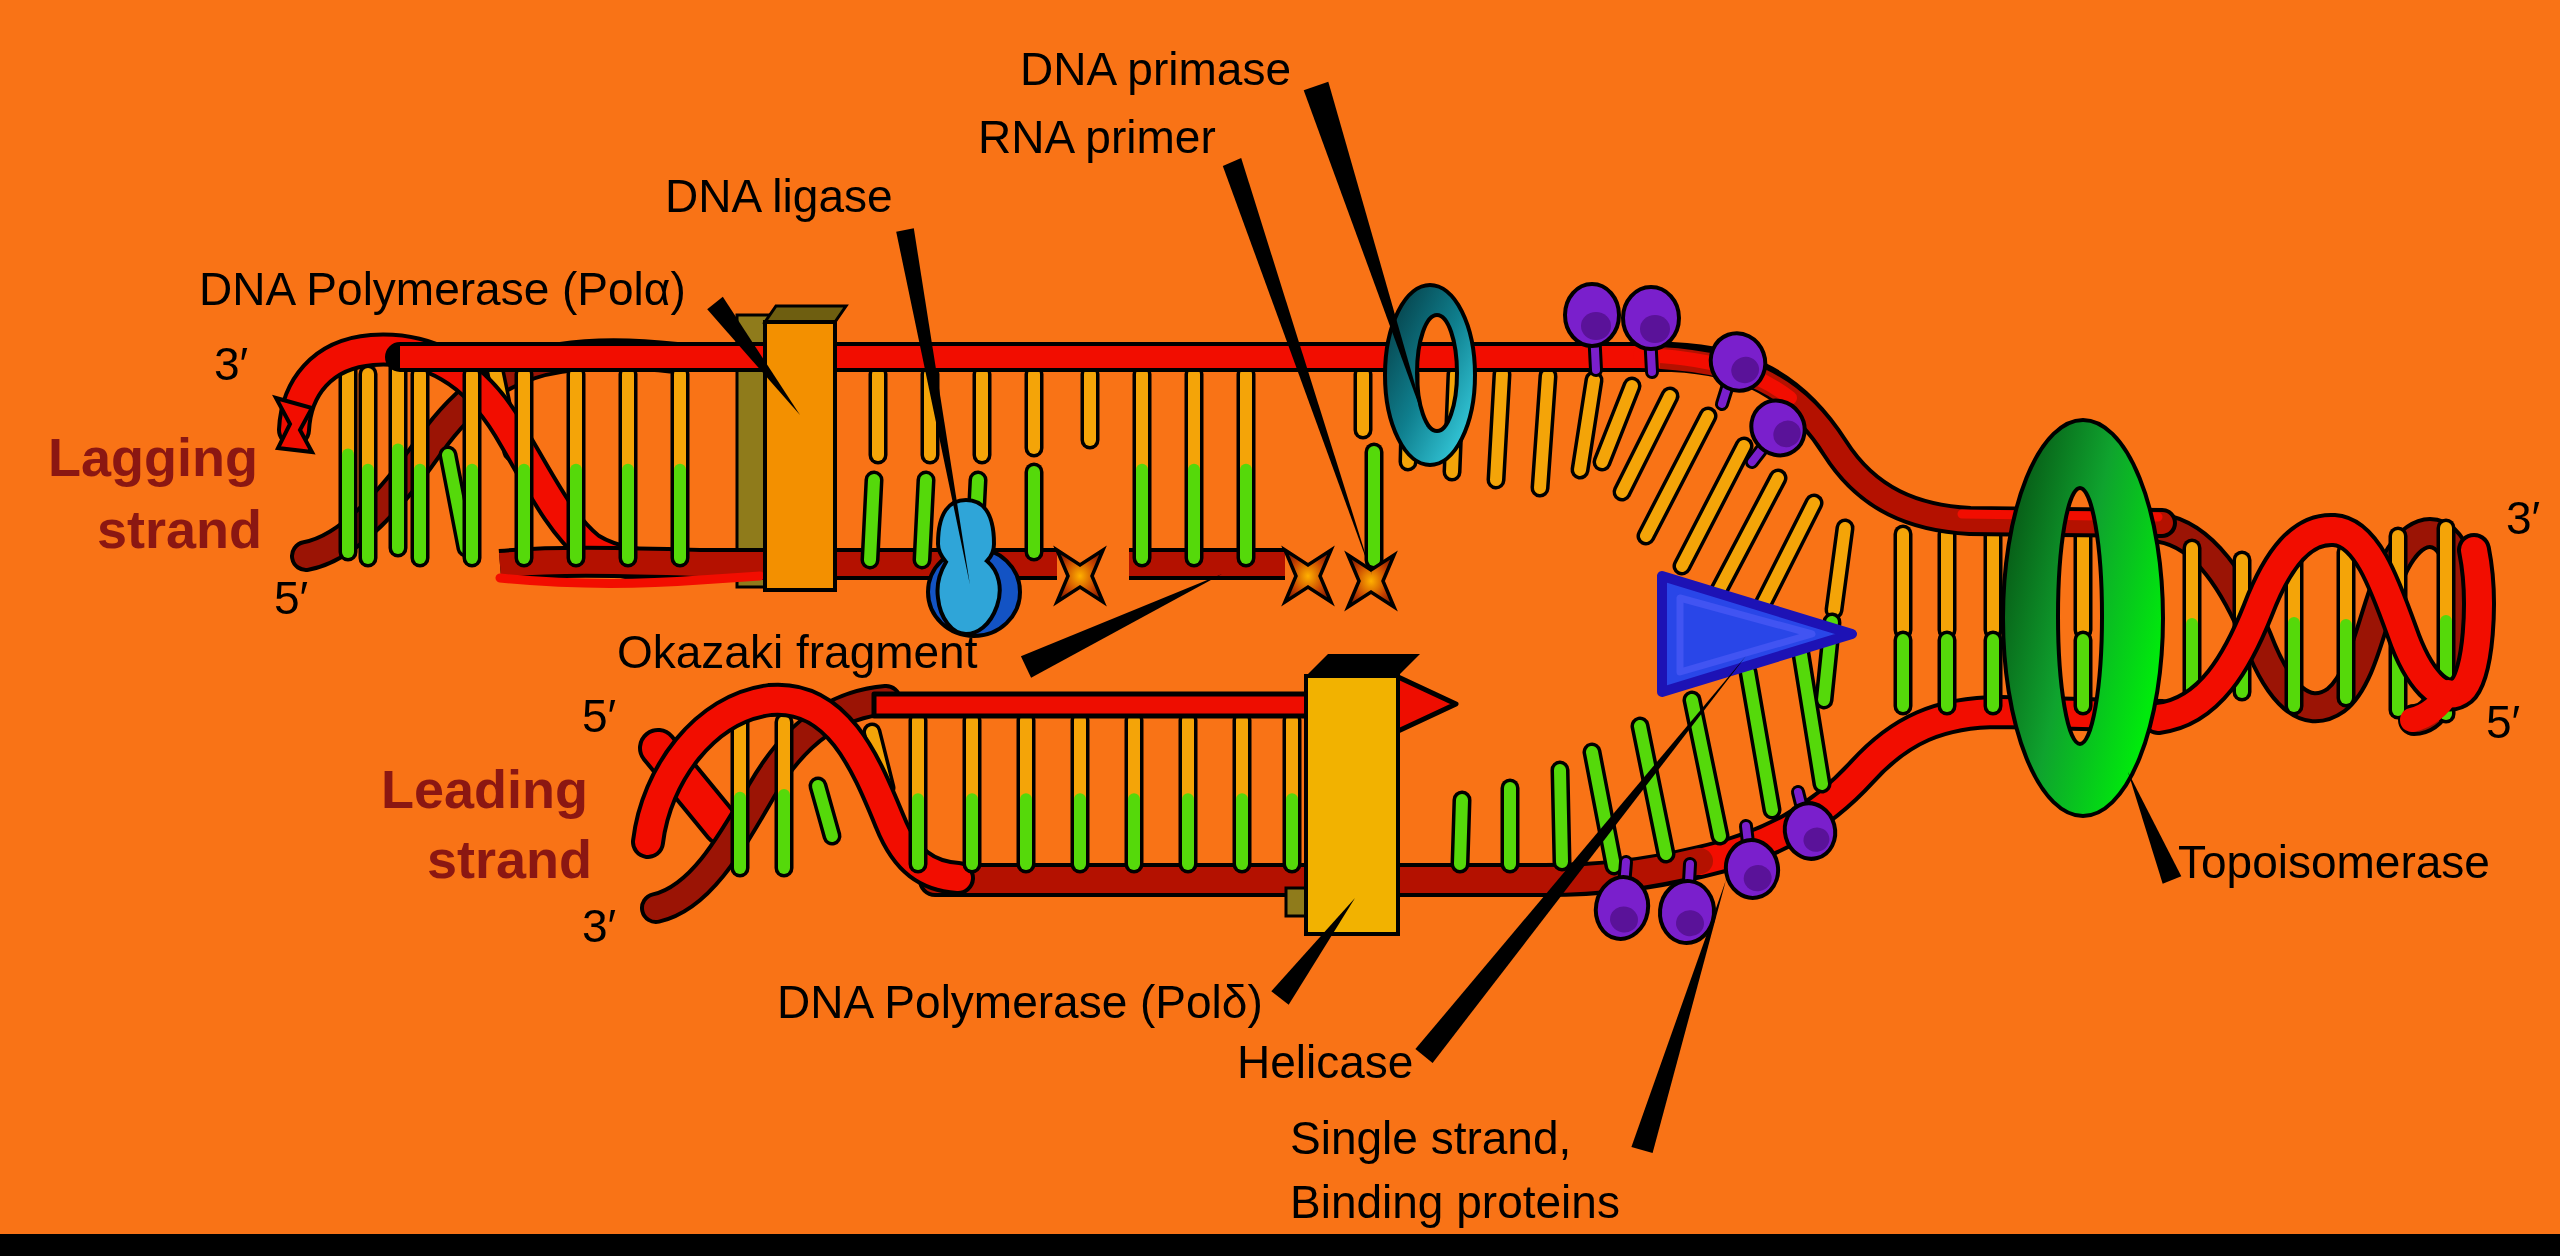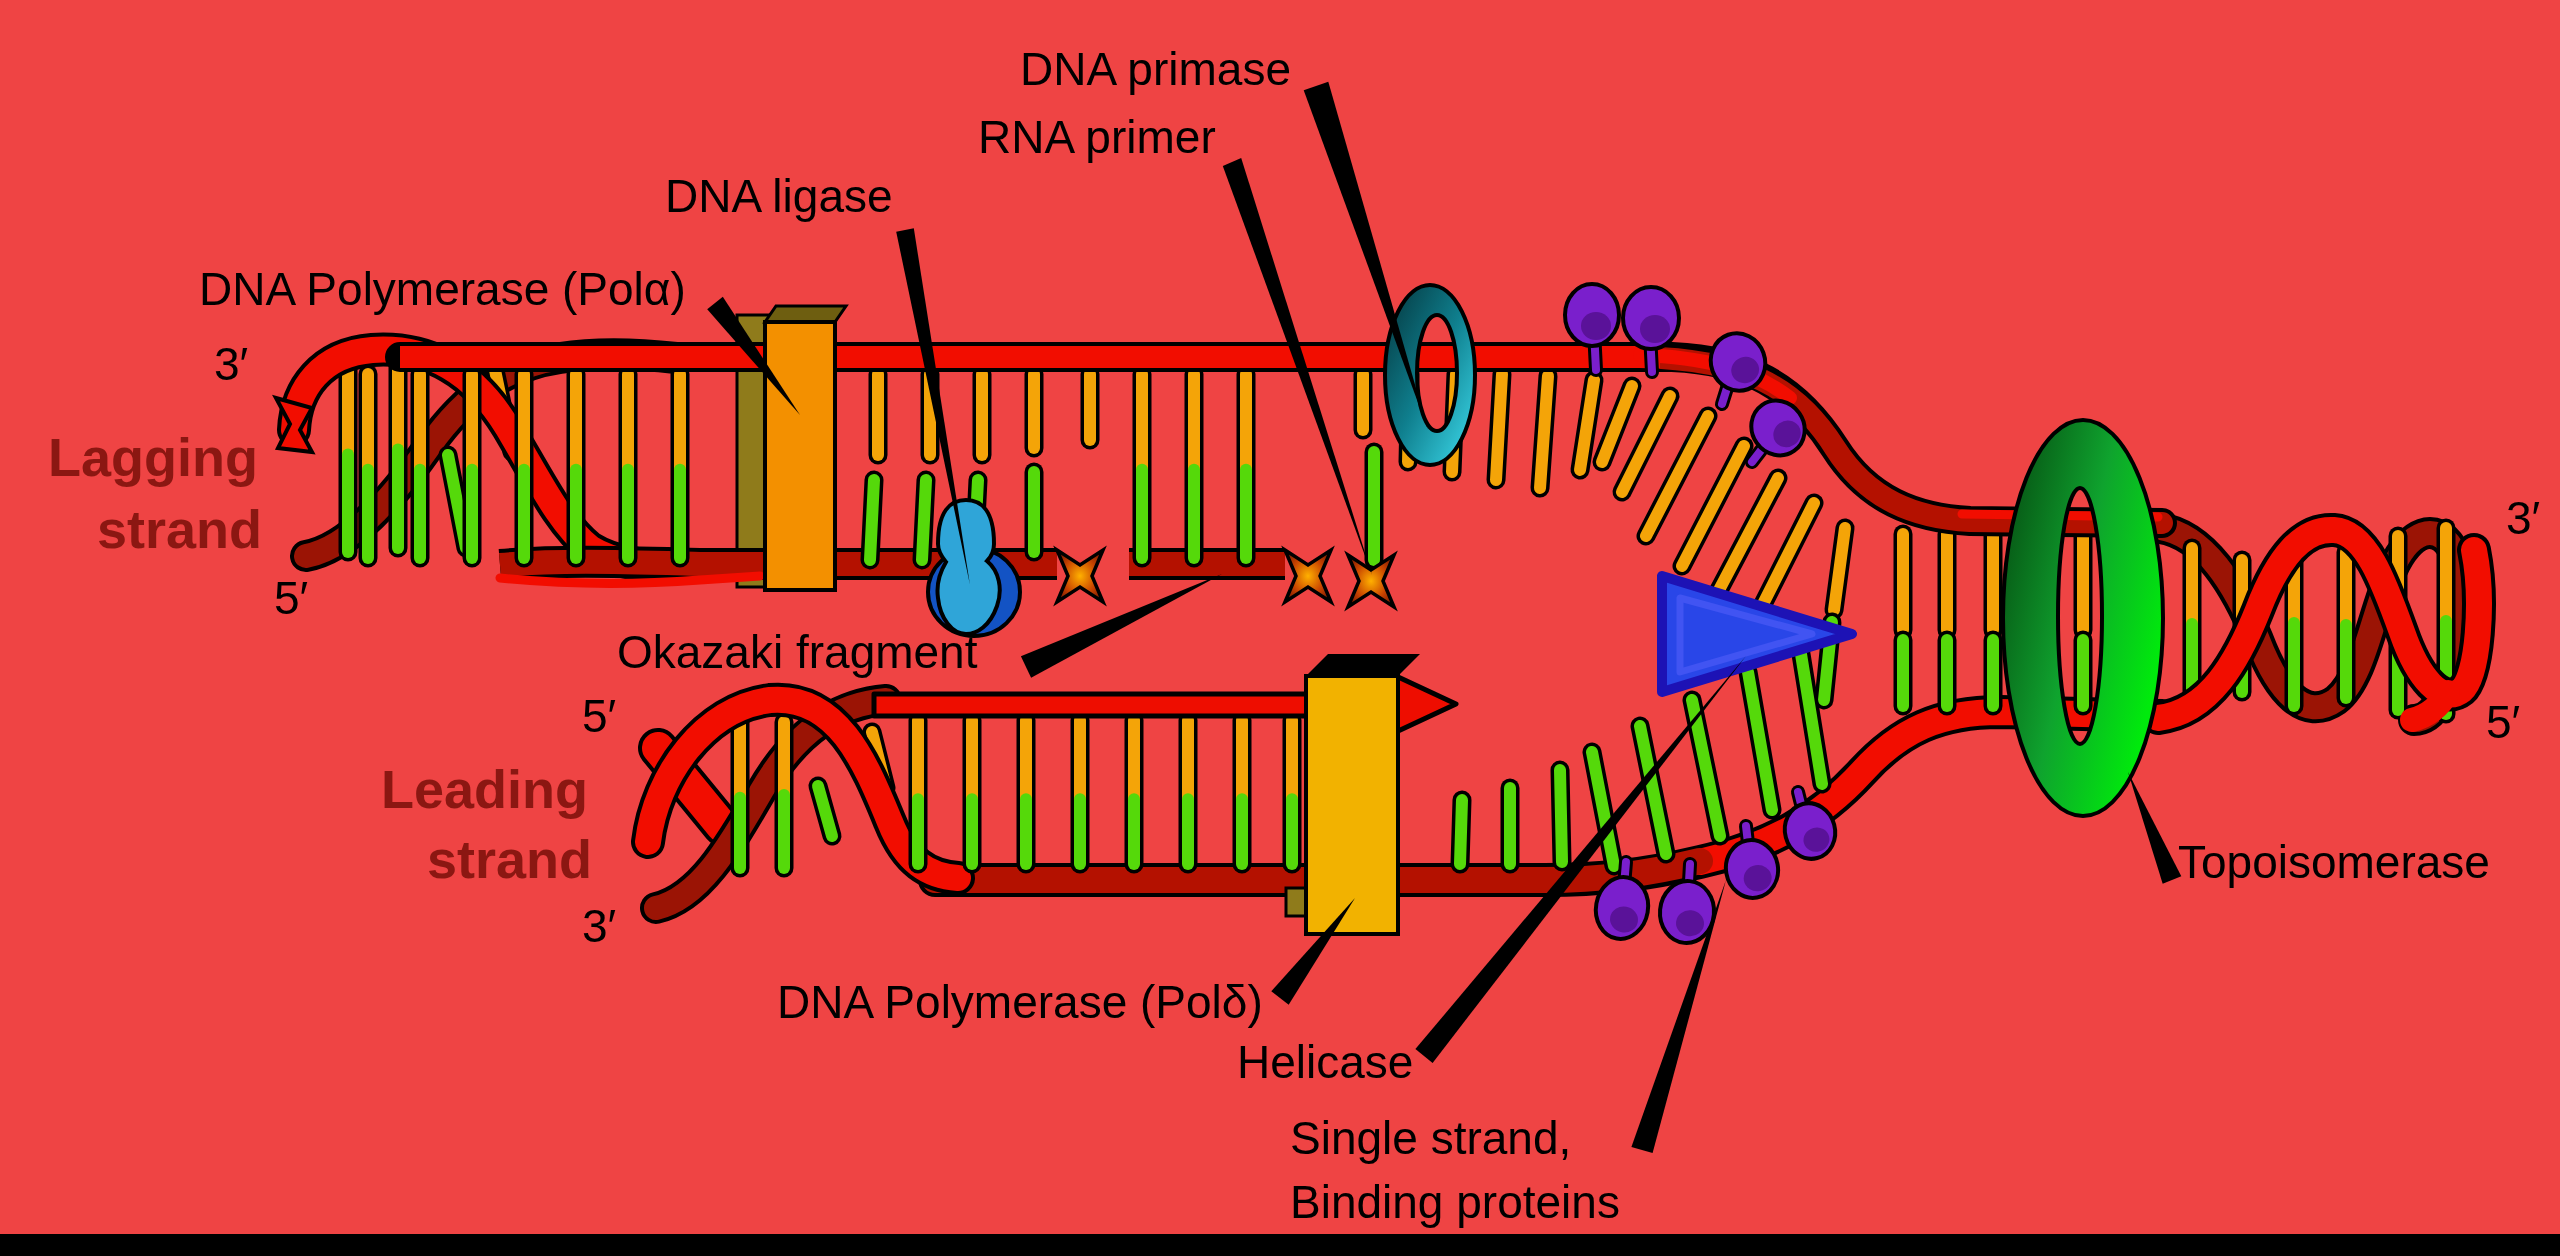--- a/index.html
+++ b/index.html
@@ -1,16 +1,16 @@
 <!DOCTYPE html>
 <html><head>
 <meta charset="utf-8">
 <style>
   html,body{margin:0;padding:0;background:#fff;}
-  .stage{position:relative;width:2560px;height:1256px;background:#ef4444;overflow:hidden;}
+  .stage{position:relative;width:2560px;height:1256px;background:#f97316;overflow:hidden;}
   svg{display:block;}
   text{font-family:"Liberation Sans","DejaVu Sans",sans-serif;}
   .lbl{font-size:46px;fill:#000000;}
   .lbl-strand{font-size:54px;font-weight:bold;fill:#8B1712;}
 </style>
 </head>
 <body>
 
 <div class="stage">
 <svg width="2560" height="1256" viewBox="0 0 2560 1256">

